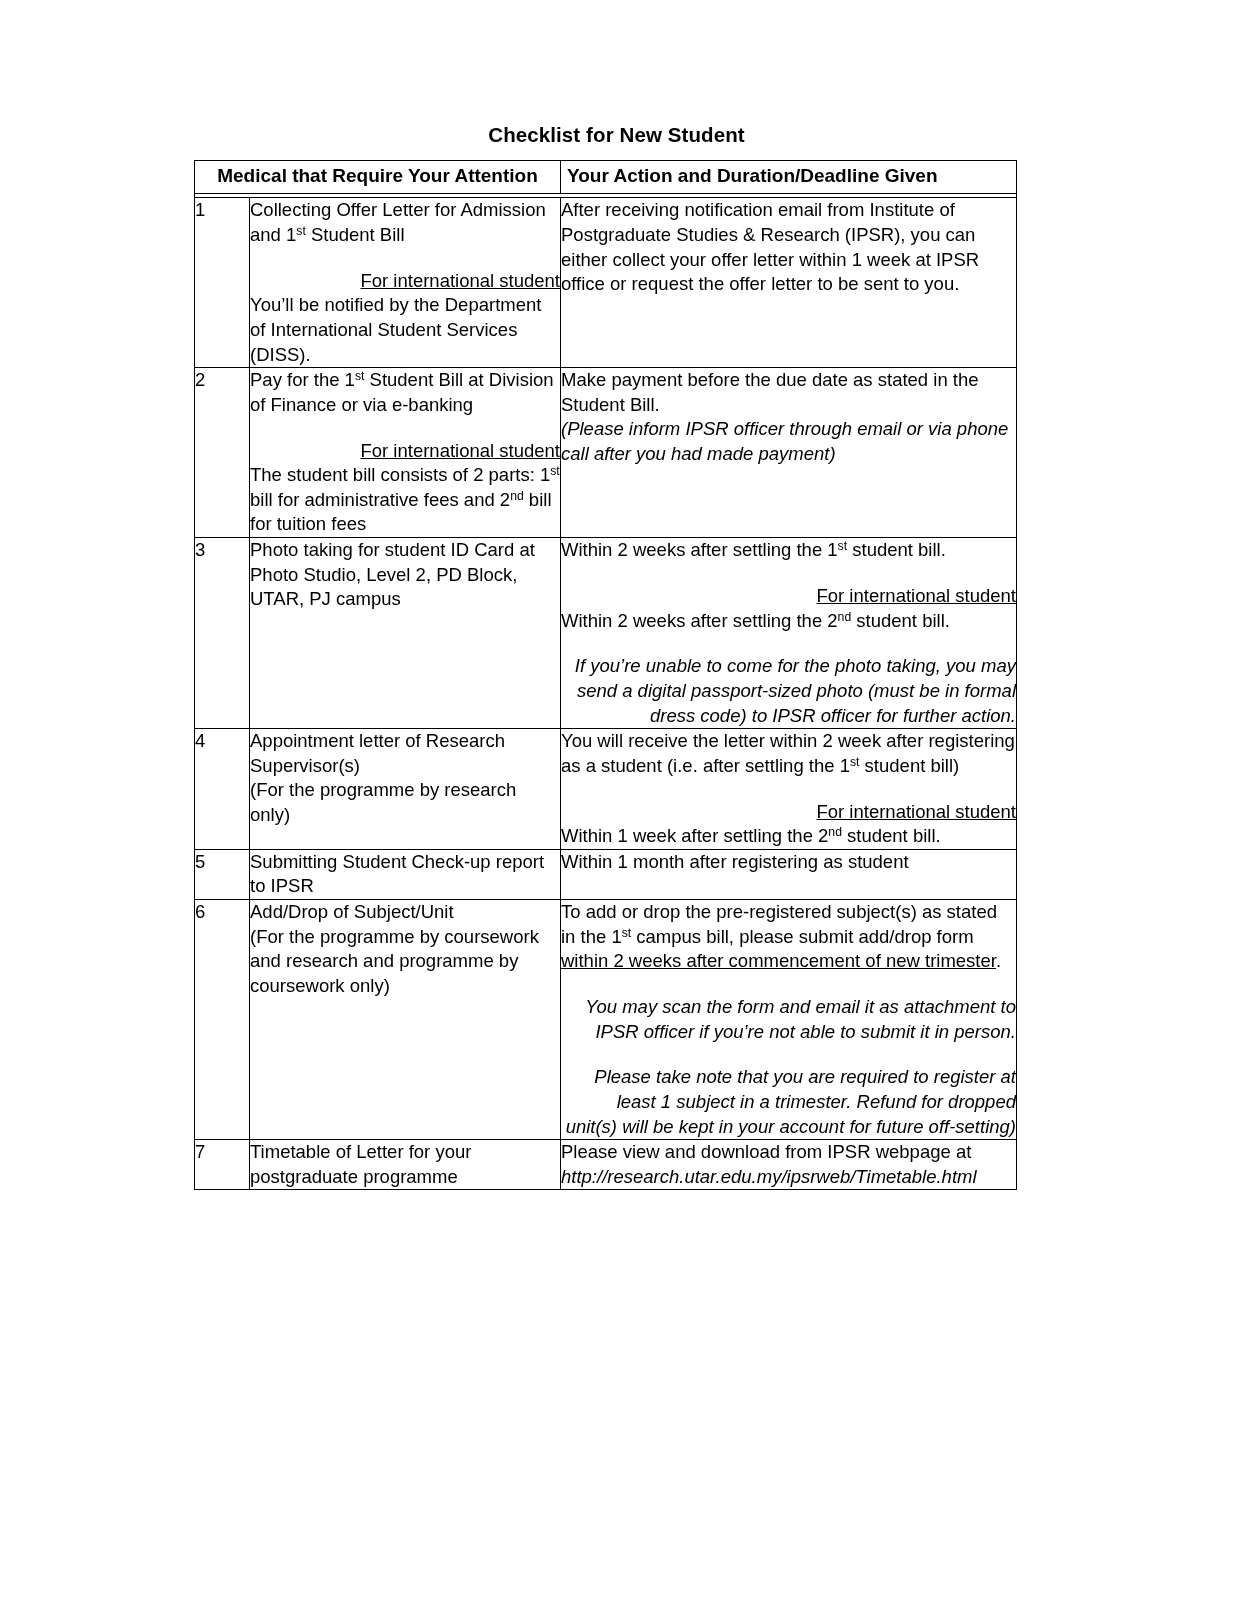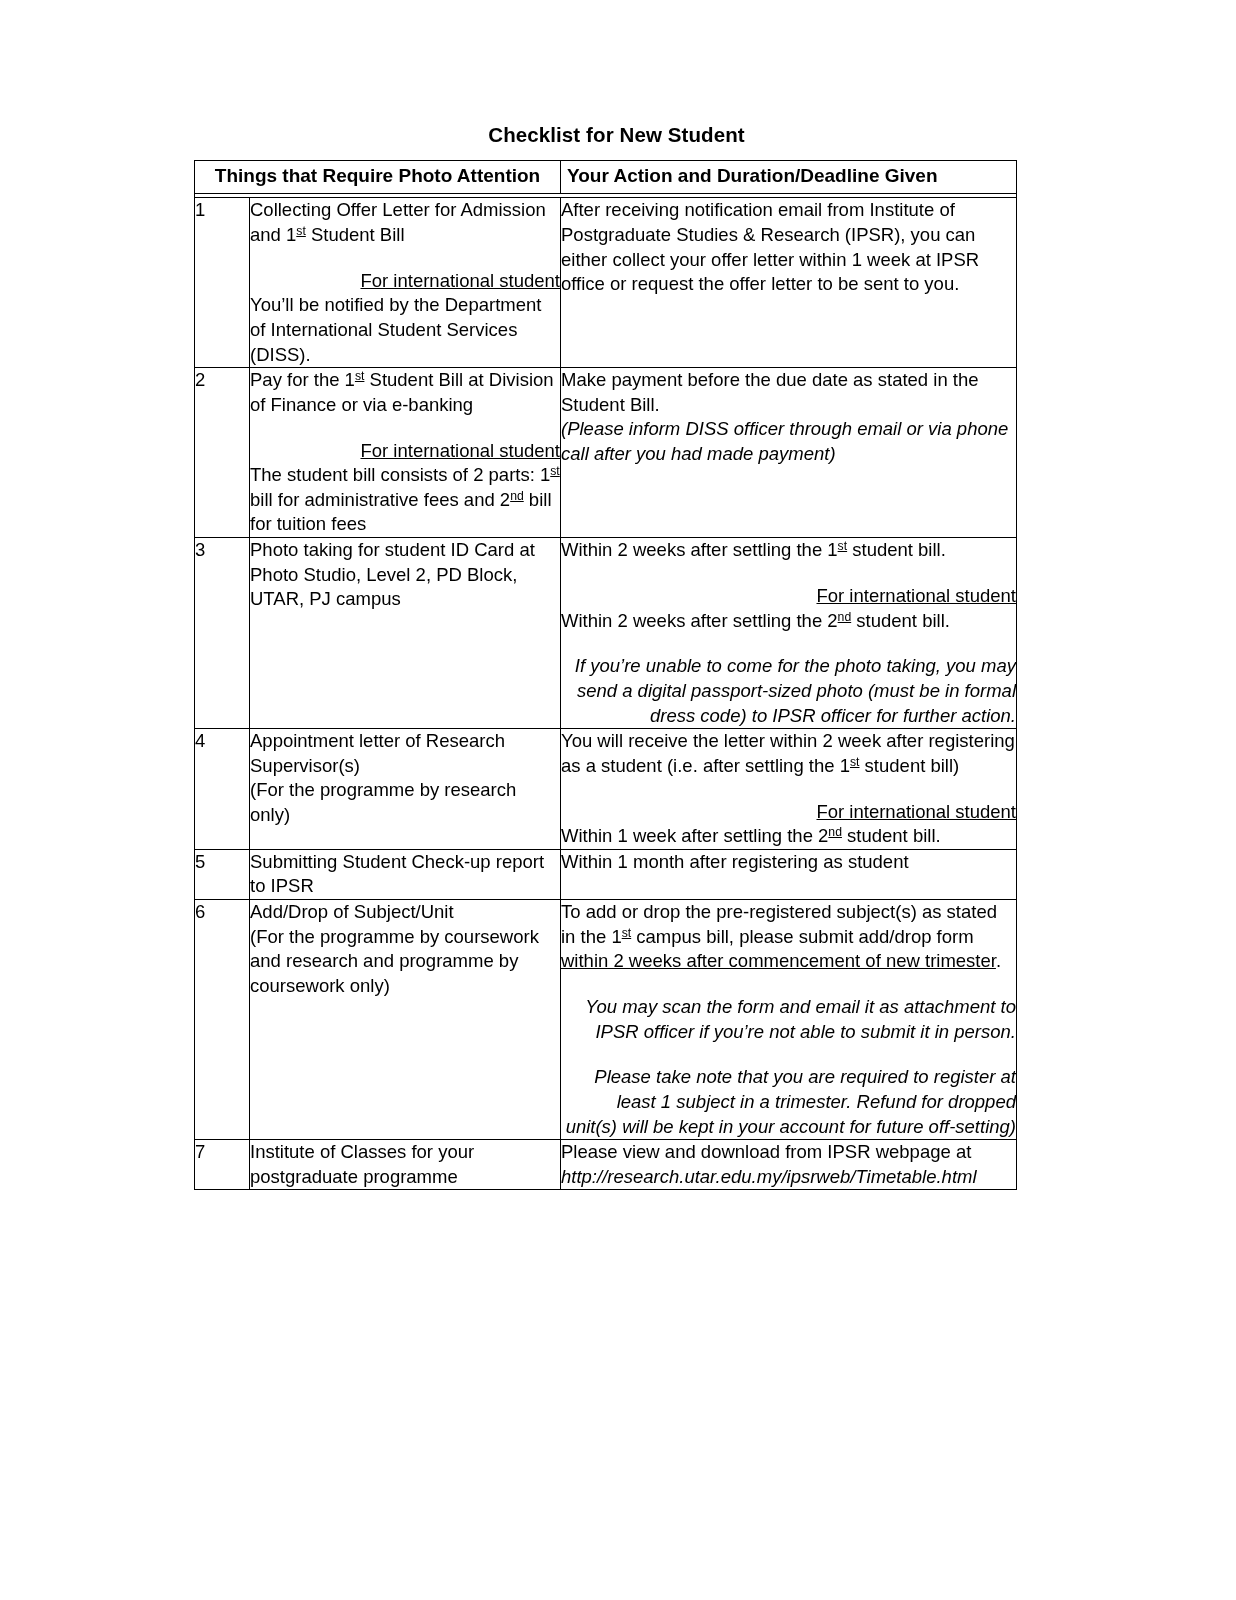--- a/index.html
+++ b/index.html
@@ -95,41 +95,40 @@
   td.cell-body p.gap {
     margin-top: 1.15em;
     text-align: right;
   }
   .u { text-decoration: underline; }
   .it { font-style: italic; }
   sup {
     font-size: 0.66em;
     vertical-align: 0.48em;
     line-height: 0;
-    text-decoration: underline;
   }
   .nbsp2 { white-space: pre; }
 </style>
 </head>
 <body>
 
 <div class="page">
 
   <div class="doc-title">Checklist for New Student</div>
 
   <table class="checklist">
     <colgroup>
       <col class="c-num">
       <col class="c-thing">
       <col class="c-act">
     </colgroup>
     <tbody>
 
       <tr class="head">
-        <th colspan="2" class="head-span">Things that Require Photo Attention</th>
+        <th colspan="2" class="head-span">Medical that Require Your Attention</th>
         <th>Your Action and Duration/Deadline Given</th>
       </tr>
       <tr class="head-rule">
         <td colspan="3"></td>
       </tr>
 
       <tr>
         <td class="cell-num">1</td>
         <td class="cell-body">
           <p><span>Collecting Offer Letter for Admission and 1</span><sup>st</sup><span> Student Bill</span></p>
@@ -143,21 +142,21 @@
 
       <tr>
         <td class="cell-num">2</td>
         <td class="cell-body">
           <p><span>Pay for the 1</span><sup>st</sup><span> Student Bill at Division of Finance or via e-banking</span></p>
           <p class="gap u">For international student</p>
           <p><span>The student bill consists of 2 parts: 1</span><sup>st</sup><span> bill for administrative fees and 2</span><sup>nd</sup><span> bill for tuition fees</span></p>
         </td>
         <td class="cell-body">
           <p>Make payment before the due date as stated in the Student Bill.</p>
-          <p class="it">(Please inform DISS officer through email or via phone call after you had made payment)</p>
+          <p class="it">(Please inform IPSR officer through email or via phone call after you had made payment)</p>
         </td>
       </tr>
 
       <tr>
         <td class="cell-num">3</td>
         <td class="cell-body">
           <p>Photo taking for student ID Card at Photo Studio, Level 2, PD Block, UTAR, PJ campus</p>
         </td>
         <td class="cell-body">
           <p><span>Within 2 weeks after settling the 1</span><sup>st</sup><span> student bill.</span></p>
@@ -199,21 +198,21 @@
         <td class="cell-body">
           <p><span>To add or drop the pre-registered subject(s) as stated in the 1</span><sup>st</sup><span> campus bill, please submit add/drop form </span><span class="u">within 2 weeks after commencement of new trimester</span><span>.</span></p>
           <p class="gap it">You may scan the form and email it as attachment to IPSR officer if you’re not able to submit it in person.</p>
           <p class="gap it">Please take note that you are required to register at least 1 subject in a trimester. Refund for dropped unit(s) will be kept in your account  for future off-setting)</p>
         </td>
       </tr>
 
       <tr>
         <td class="cell-num">7</td>
         <td class="cell-body">
-          <p>Institute of Classes for your postgraduate programme</p>
+          <p>Timetable of Letter for your postgraduate programme</p>
         </td>
         <td class="cell-body">
           <p>Please view and download from IPSR webpage at</p>
           <p class="it">http://research.utar.edu.my/ipsrweb/Timetable.html</p>
         </td>
       </tr>
 
     </tbody>
   </table>
 </div>

